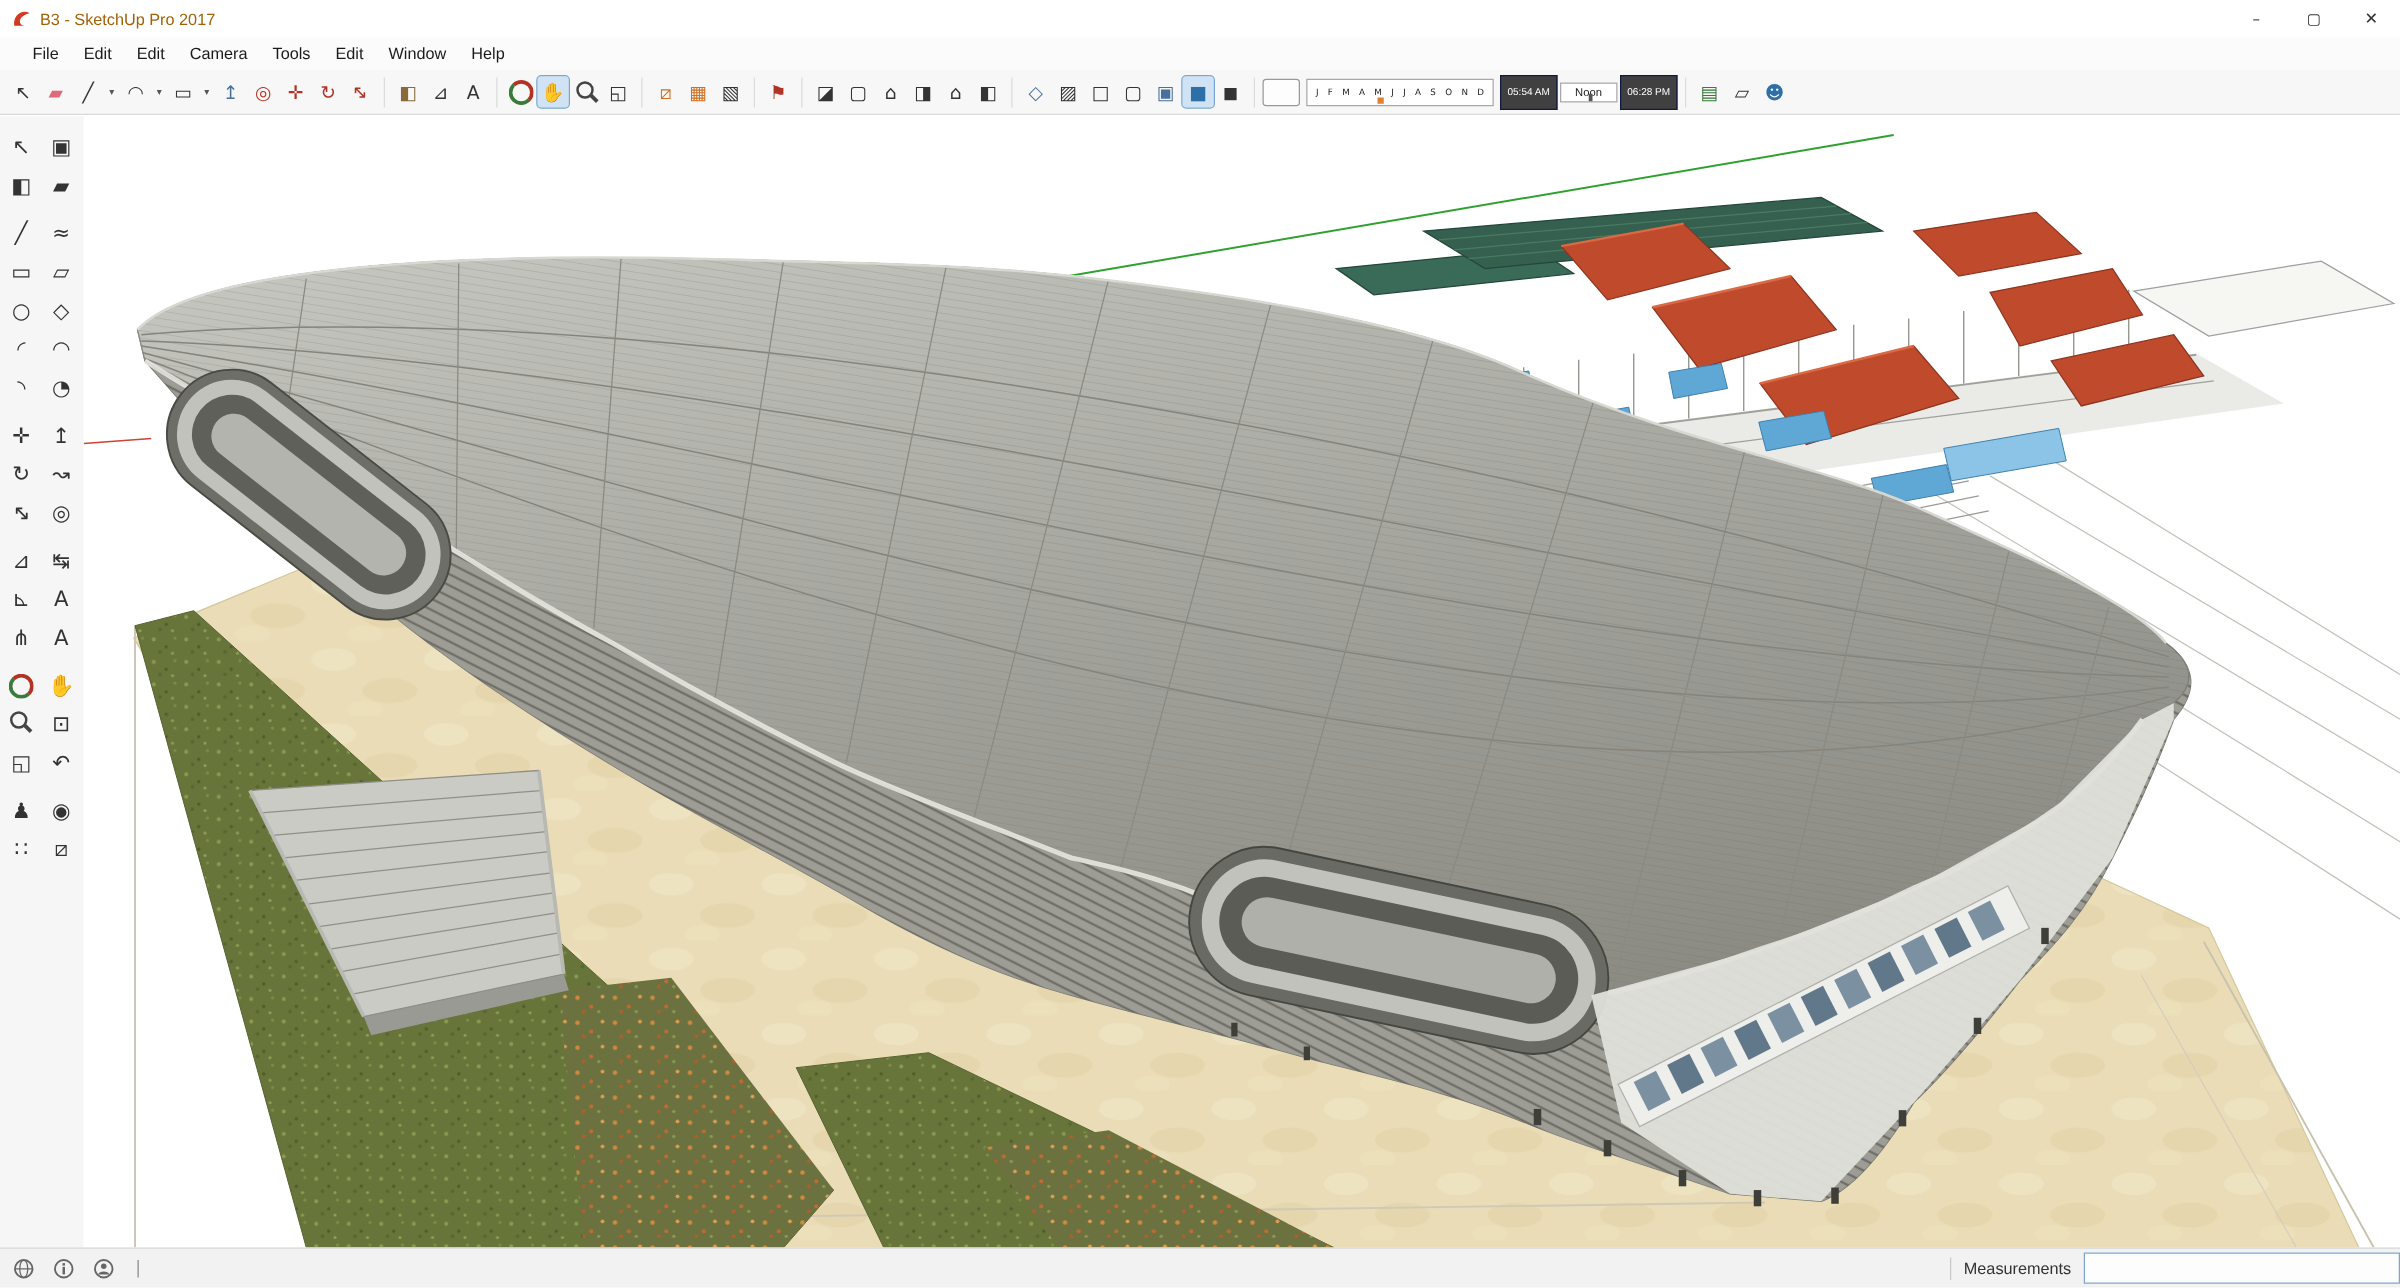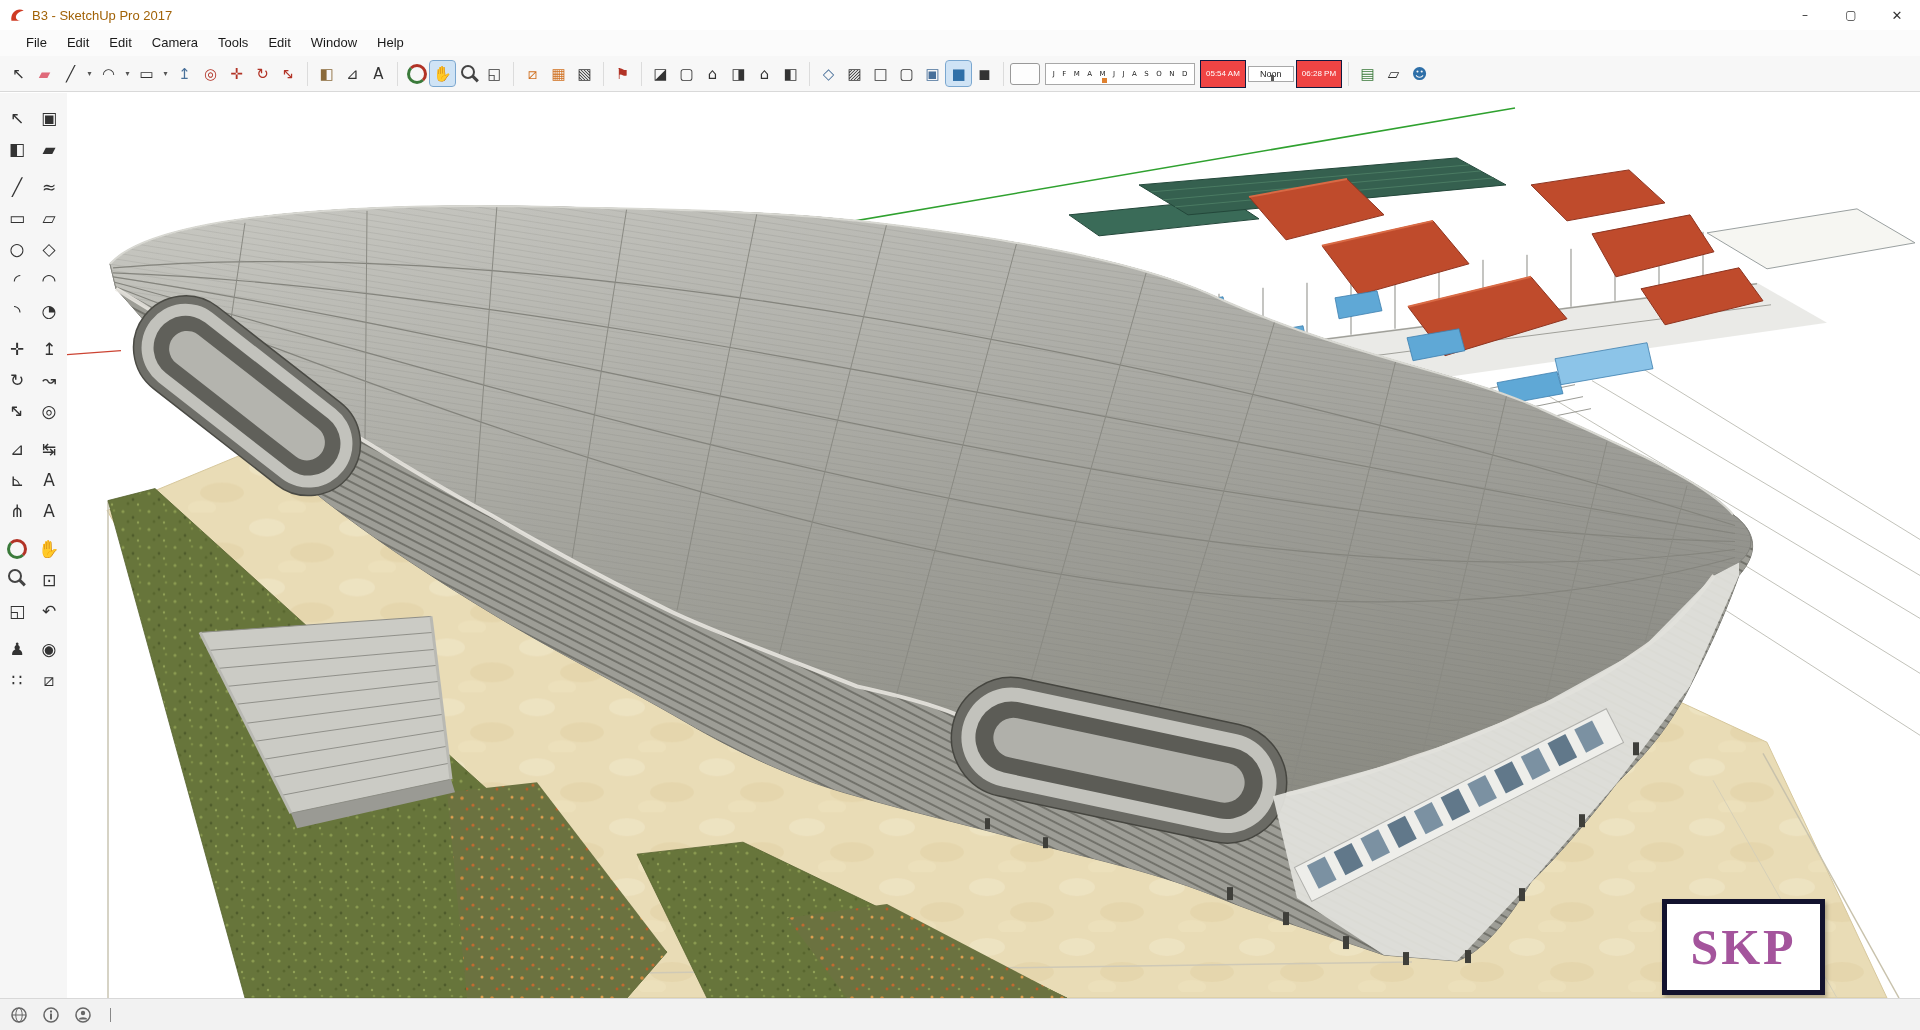--- a/index.html
+++ b/index.html
@@ -42,21 +42,21 @@
   .icon-zoom::before { content:""; position:absolute; left:5px; top:4px; width:10px; height:10px;
     border:2px solid #444; border-radius:50%; }
   .icon-zoom::after { content:""; position:absolute; left:15px; top:16px; width:8px; height:3px;
     background:#444; transform:rotate(45deg); }
   .shadow-toggle { width:30px; height:22px; background:#fdfdfd; border:1px solid #999; border-radius:3px; margin-right:4px; }
   .shadow-months { width:150px; height:22px; border:1px solid #a8a8a8; background:#fff; position:relative;
     display:flex; align-items:center; justify-content:space-around; padding:0 3px;
     font-family:"DejaVu Sans",sans-serif; font-size:7px; color:#222; margin-right:4px; }
   .month-letter { display:block; }
   .month-marker { position:absolute; left:38%; bottom:1px; width:5px; height:5px; background:#e0812f; }
-  .time-box { height:28px; background:#ef4444; border:1px solid #101a40; color:#fff;
+  .time-box { height:28px; background:#404040; border:1px solid #101a40; color:#fff;
     font-size:8px; display:flex; align-items:center; padding:0 5px; white-space:nowrap; }
   .noon-box { width:46px; height:16px; background:#fff; border:1px solid #a8a8a8; position:relative;
     font-size:9px; color:#222; display:flex; align-items:center; justify-content:center; margin:0 1px; }
   .noon-box::after { content:""; position:absolute; left:50%; bottom:0; width:3px; height:6px; background:#555; }
 
   
   .main { position:absolute; top:93px; bottom:32px; left:0; right:0; display:flex; }
   .palette { width:67px; background:#f6f6f6; padding-top:10px; display:flex; justify-content:center; }
   .pal-grid { display:grid; grid-template-columns:30px 30px; gap:2px; align-content:start; }
   .pal-icon { width:29px; height:29px; display:flex; align-items:center; justify-content:center;
@@ -427,23 +427,20 @@
           <rect x="1398" y="858" width="6" height="13"></rect>
             <rect x="1452" y="796" width="6" height="13"></rect>
           <rect x="1512" y="722" width="6" height="13"></rect>
             <rect x="1566" y="650" width="6" height="13"></rect>
           <rect x="976" y="745" width="5" height="11"></rect>
             <rect x="918" y="726" width="5" height="11"></rect>
         </g>
       </g>
     </svg>
 
-    <div class="watermark">
-      <span>SKP</span>
-    </div>
   </div>
 </div>
 
 <div class="statusbar">
   <span class="sb-icon">
     <svg width="18" height="18" viewBox="0 0 18 18">
         <circle cx="9" cy="9" r="7" fill="none" stroke="#666" stroke-width="1.5"></circle>
         <ellipse cx="9" cy="9" rx="3.2" ry="7" fill="none" stroke="#666" stroke-width="1"></ellipse>
         <line x1="2" y1="9" x2="16" y2="9" stroke="#666" stroke-width="1"></line>
       </svg>
@@ -456,13 +453,18 @@
       </svg>
   </span>
   <span class="sb-icon">
     <svg width="18" height="18" viewBox="0 0 18 18">
         <circle cx="9" cy="9" r="7" fill="none" stroke="#666" stroke-width="1.5"></circle>
         <circle cx="9" cy="7" r="2.2" fill="#666"></circle>
         <path d="M4.5 13.5 C5.5 10.5 12.5 10.5 13.5 13.5" fill="#666"></path>
       </svg>
   </span>
   <span class="sb-caret"></span>
+  <div class="sb-right">
+    <span class="sb-divider"></span>
+    <span class="sb-label">Measurements</span>
+    <input class="sb-input" type="text" value="" style="">
+  </div>
 </div>
 
 </body></html>

